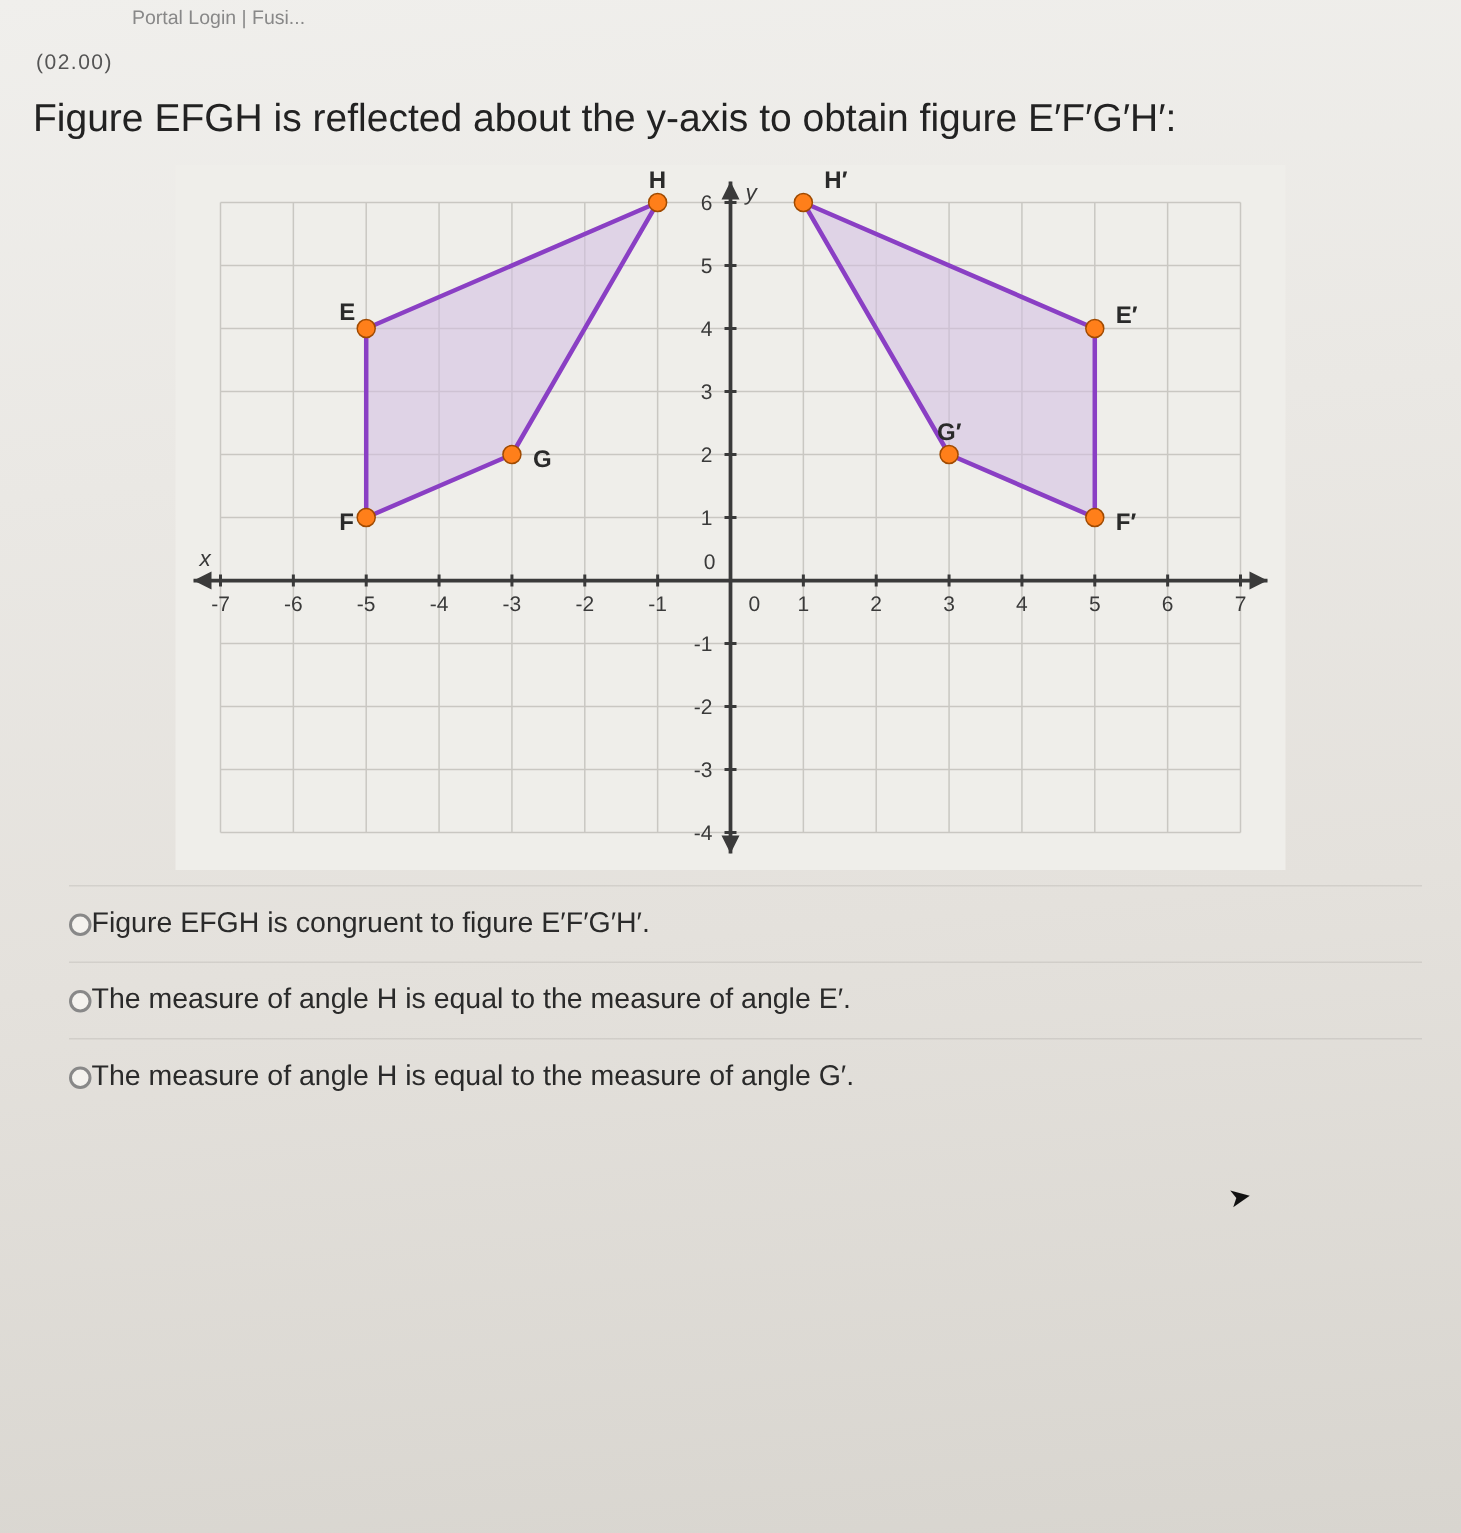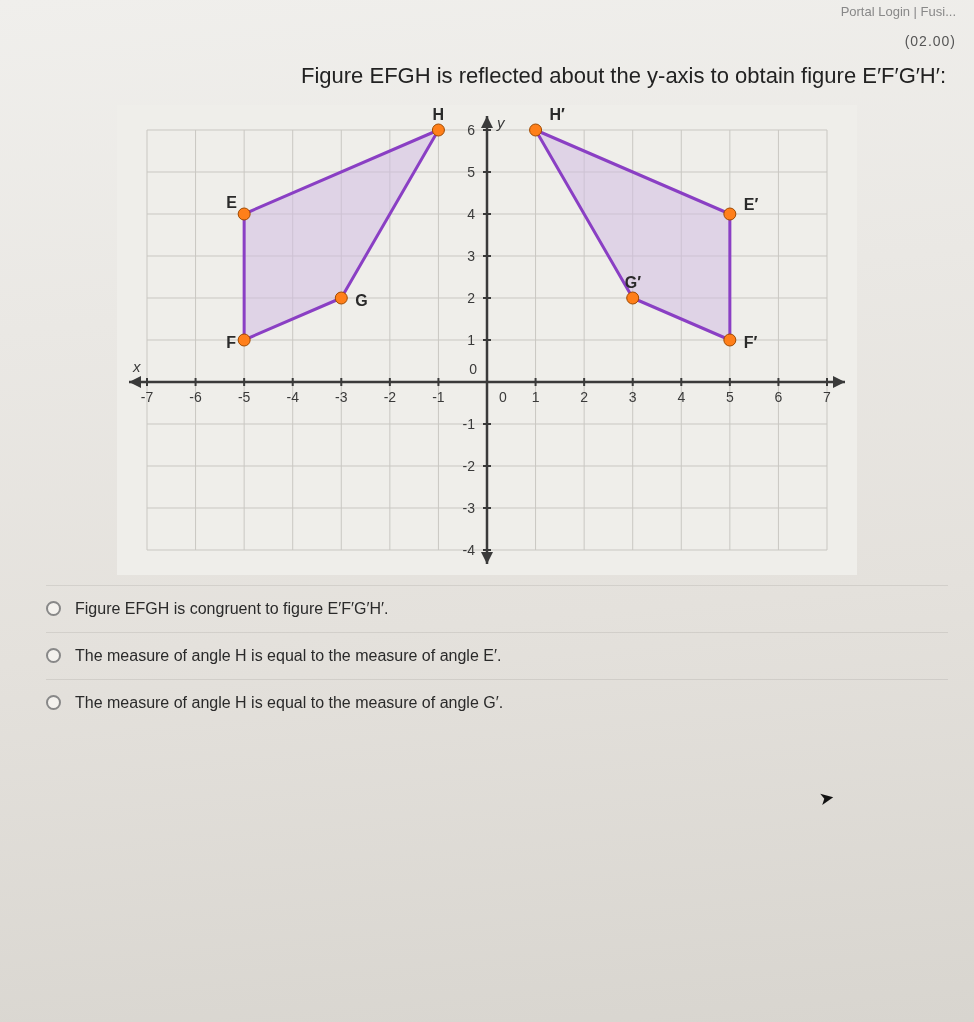--- a/index.html
+++ b/index.html
@@ -11,36 +11,35 @@
     overflow: hidden;
     position: relative;
     color: #2a2a2a;
   }
   .page {
     position: relative;
     width: 100%;
     height: 100%;
     padding: 0 18px;
     background: linear-gradient(175deg, #f0efec 0%, #e4e1dc 60%, #d8d5cf 100%);
-    text-align: right;
   }
   .top-clip {
     font-size: 13px;
     color: #888;
     padding: 4px 0 2px 70px;
   }
   .code-clip {
     font-size: 14px;
     color: #555;
     padding: 0 0 6px 6px;
     letter-spacing: 1px;
     margin-top: 12px;
   }
   .question-text {
-    font-size: 22px;
+    font-size: 26px;
     color: #222;
     padding: 6px 10px 14px 4px;
     line-height: 1.35;
   }
   .graph-wrap {
     width: 760px;
     margin: 0 auto 10px auto;
     display: flex;
     justify-content: center;
   }
@@ -52,24 +51,23 @@
     color: #222;
     padding: 18px 8px 28px 8px;
     line-height: 1.4;
   }
   .options {
     padding: 0 8px 0 28px;
   }
   .option-row {
     display: flex;
     align-items: center;
-    gap: 14px;
     padding: 14px 0;
     border-top: 1px solid rgba(0,0,0,0.08);
-    font-size: 16px;
+    font-size: 19px;
     color: #2a2a2a;
   }
   .radio {
     width: 15px;
     height: 15px;
     border: 2px solid #888;
     border-radius: 50%;
     flex-shrink: 0;
     background: #f4f2ee;
   }

